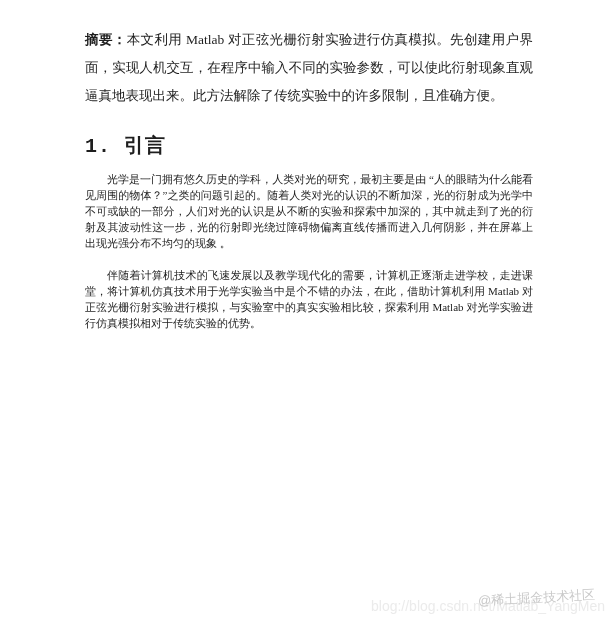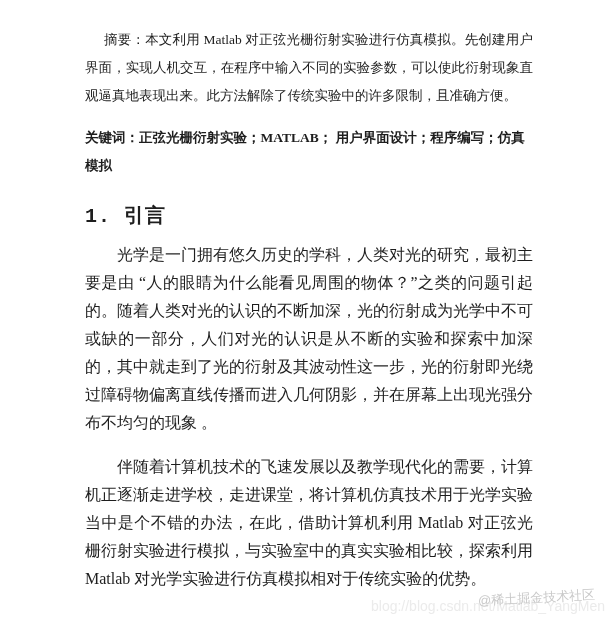--- a/index.html
+++ b/index.html
@@ -14,37 +14,37 @@
   }
   .page {
     padding: 26px 78px 0 85px;
   }
   .abstract {
     font-size: 13.5px;
     line-height: 28px;
     text-align: justify;
     margin: 0 0 14px 0;
   }
-  .abstract .label { font-weight: normal; margin-left: 19px; }
+  .abstract .label { font-weight: bold; }
   .keywords {
     font-size: 13.5px;
     line-height: 28px;
     font-weight: bold;
     margin: 0 0 10px 0;
   }
   .section-heading {
     font-size: 20px;
     font-weight: bold;
     margin: 22px 0 10px 0;
     letter-spacing: 1px;
     font-family: Liberation Mono, monospace;
   }
   .para {
-    font-size: 16px;
-    line-height: 28px;
+    font-size: 11px;
+    line-height: 16px;
     text-align: justify;
     text-indent: 2em;
     margin: 12px 0 16px 0;
   }
   .watermark {
     position: absolute;
     right: 4px;
     bottom: 0;
     width: 300px;
     height: 30px;
@@ -70,21 +70,20 @@
     white-space: nowrap;
   }
 </style>
 </head>
 <body>
 
 <div class="page">
 
   <p class="abstract"><span class="label">摘要：</span><span>本文利用 Matlab 对正弦光栅衍射实验进行仿真模拟。先创建用户界面，实现人机交互，在程序中输入不同的实验参数，可以使此衍射现象直观逼真地表现出来。此方法解除了传统实验中的许多限制，且准确方便。</span></p>
 
-  <p class="keywords"><span>关键词：</span><span>正弦光栅衍射实验；MATLAB； 用户界面设计；程序编写；仿真模拟</span></p>
 
   <h1 class="section-heading">1. 引言</h1>
 
   <p class="para">光学是一门拥有悠久历史的学科，人类对光的研究，最初主要是由 “人的眼睛为什么能看见周围的物体？”之类的问题引起的。随着人类对光的认识的不断加深，光的衍射成为光学中不可或缺的一部分，人们对光的认识是从不断的实验和探索中加深的，其中就走到了光的衍射及其波动性这一步，光的衍射即光绕过障碍物偏离直线传播而进入几何阴影，并在屏幕上出现光强分布不均匀的现象 。</p>
 
 
   <p class="para">伴随着计算机技术的飞速发展以及教学现代化的需要，计算机正逐渐走进学校，走进课堂，将计算机仿真技术用于光学实验当中是个不错的办法，在此，借助计算机利用 Matlab 对正弦光栅衍射实验进行模拟，与实验室中的真实实验相比较，探索利用 Matlab 对光学实验进行仿真模拟相对于传统实验的优势。</p>
 
 </div>
 

